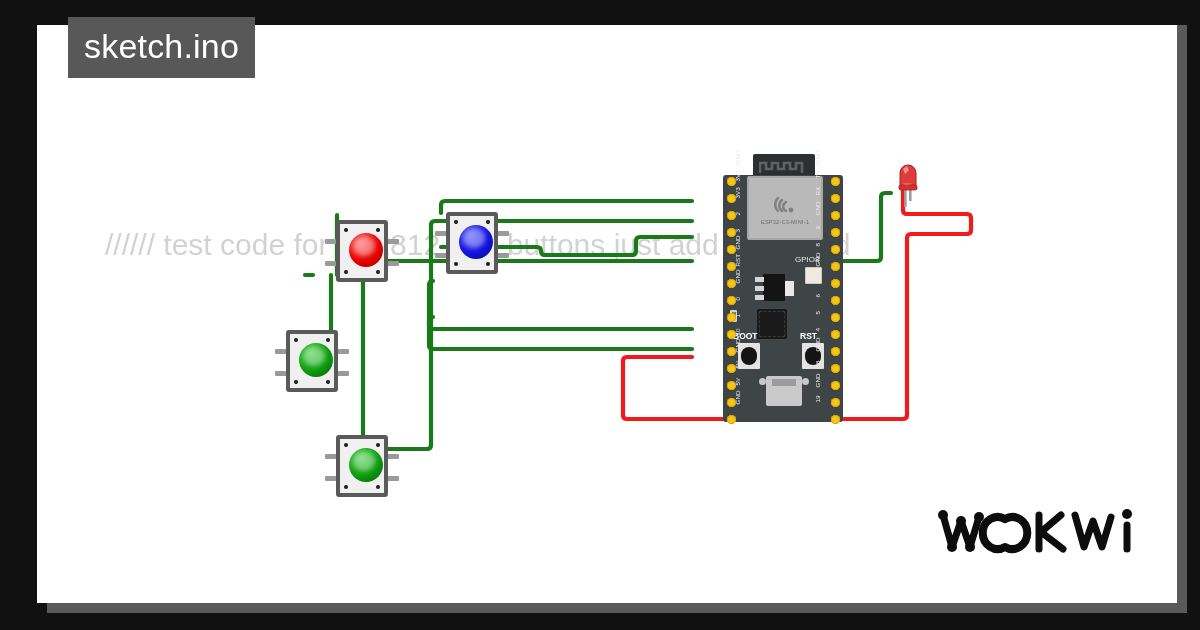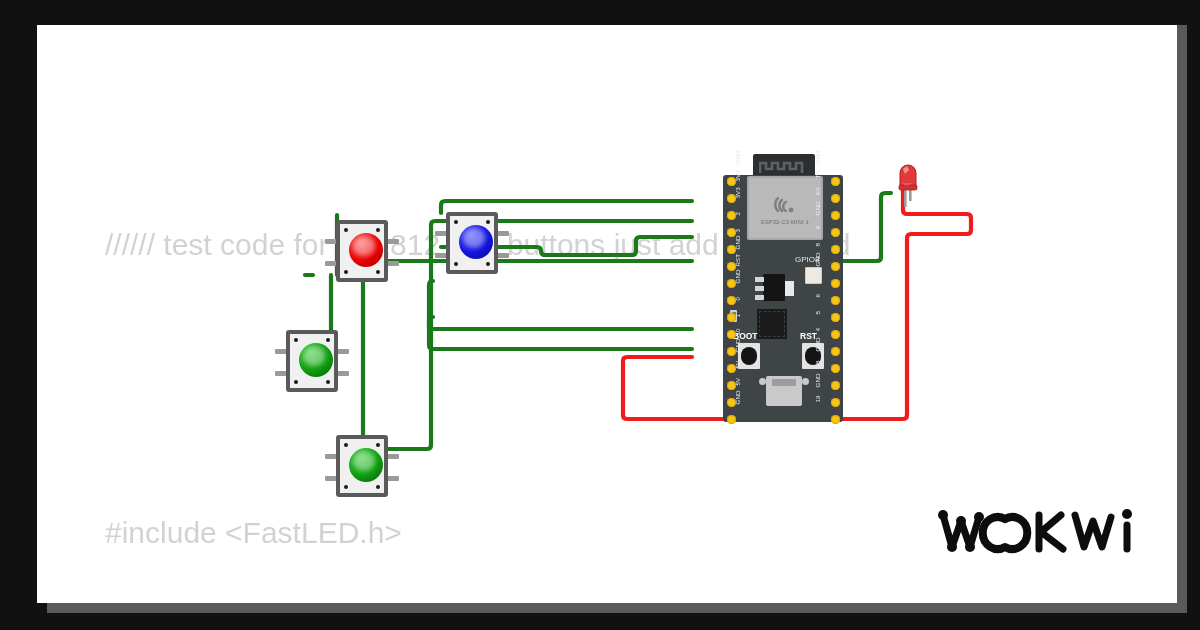--- a/index.html
+++ b/index.html
@@ -175,21 +175,20 @@
 
 <div id="stage">
 
   <div id="canvas-shadow"></div>
 
   <div id="canvas">
 
     <div id="code">
       <span class="ln">////// test code for ws2812 and buttons just add keyboard</span>
       <span class="ln"></span>
-      <span class="ln">#include &lt;FastLED.h&gt;</span>
       
       
       
       
       
       
       
       
     </div>
 
@@ -408,13 +407,14 @@
         <circle cx="44" cy="16" r="5"></circle>
         <circle cx="17" cy="46" r="5"></circle>
         <circle cx="35" cy="46" r="5"></circle>
         <circle cx="192" cy="13" r="5"></circle>
       </g>
       <text x="0" y="58" font-size="0">WOKWI</text>
     </svg>
 
   </div>
 
+  <div id="file-chip">sketch.ino</div>
 </div>
 
 </body></html>

